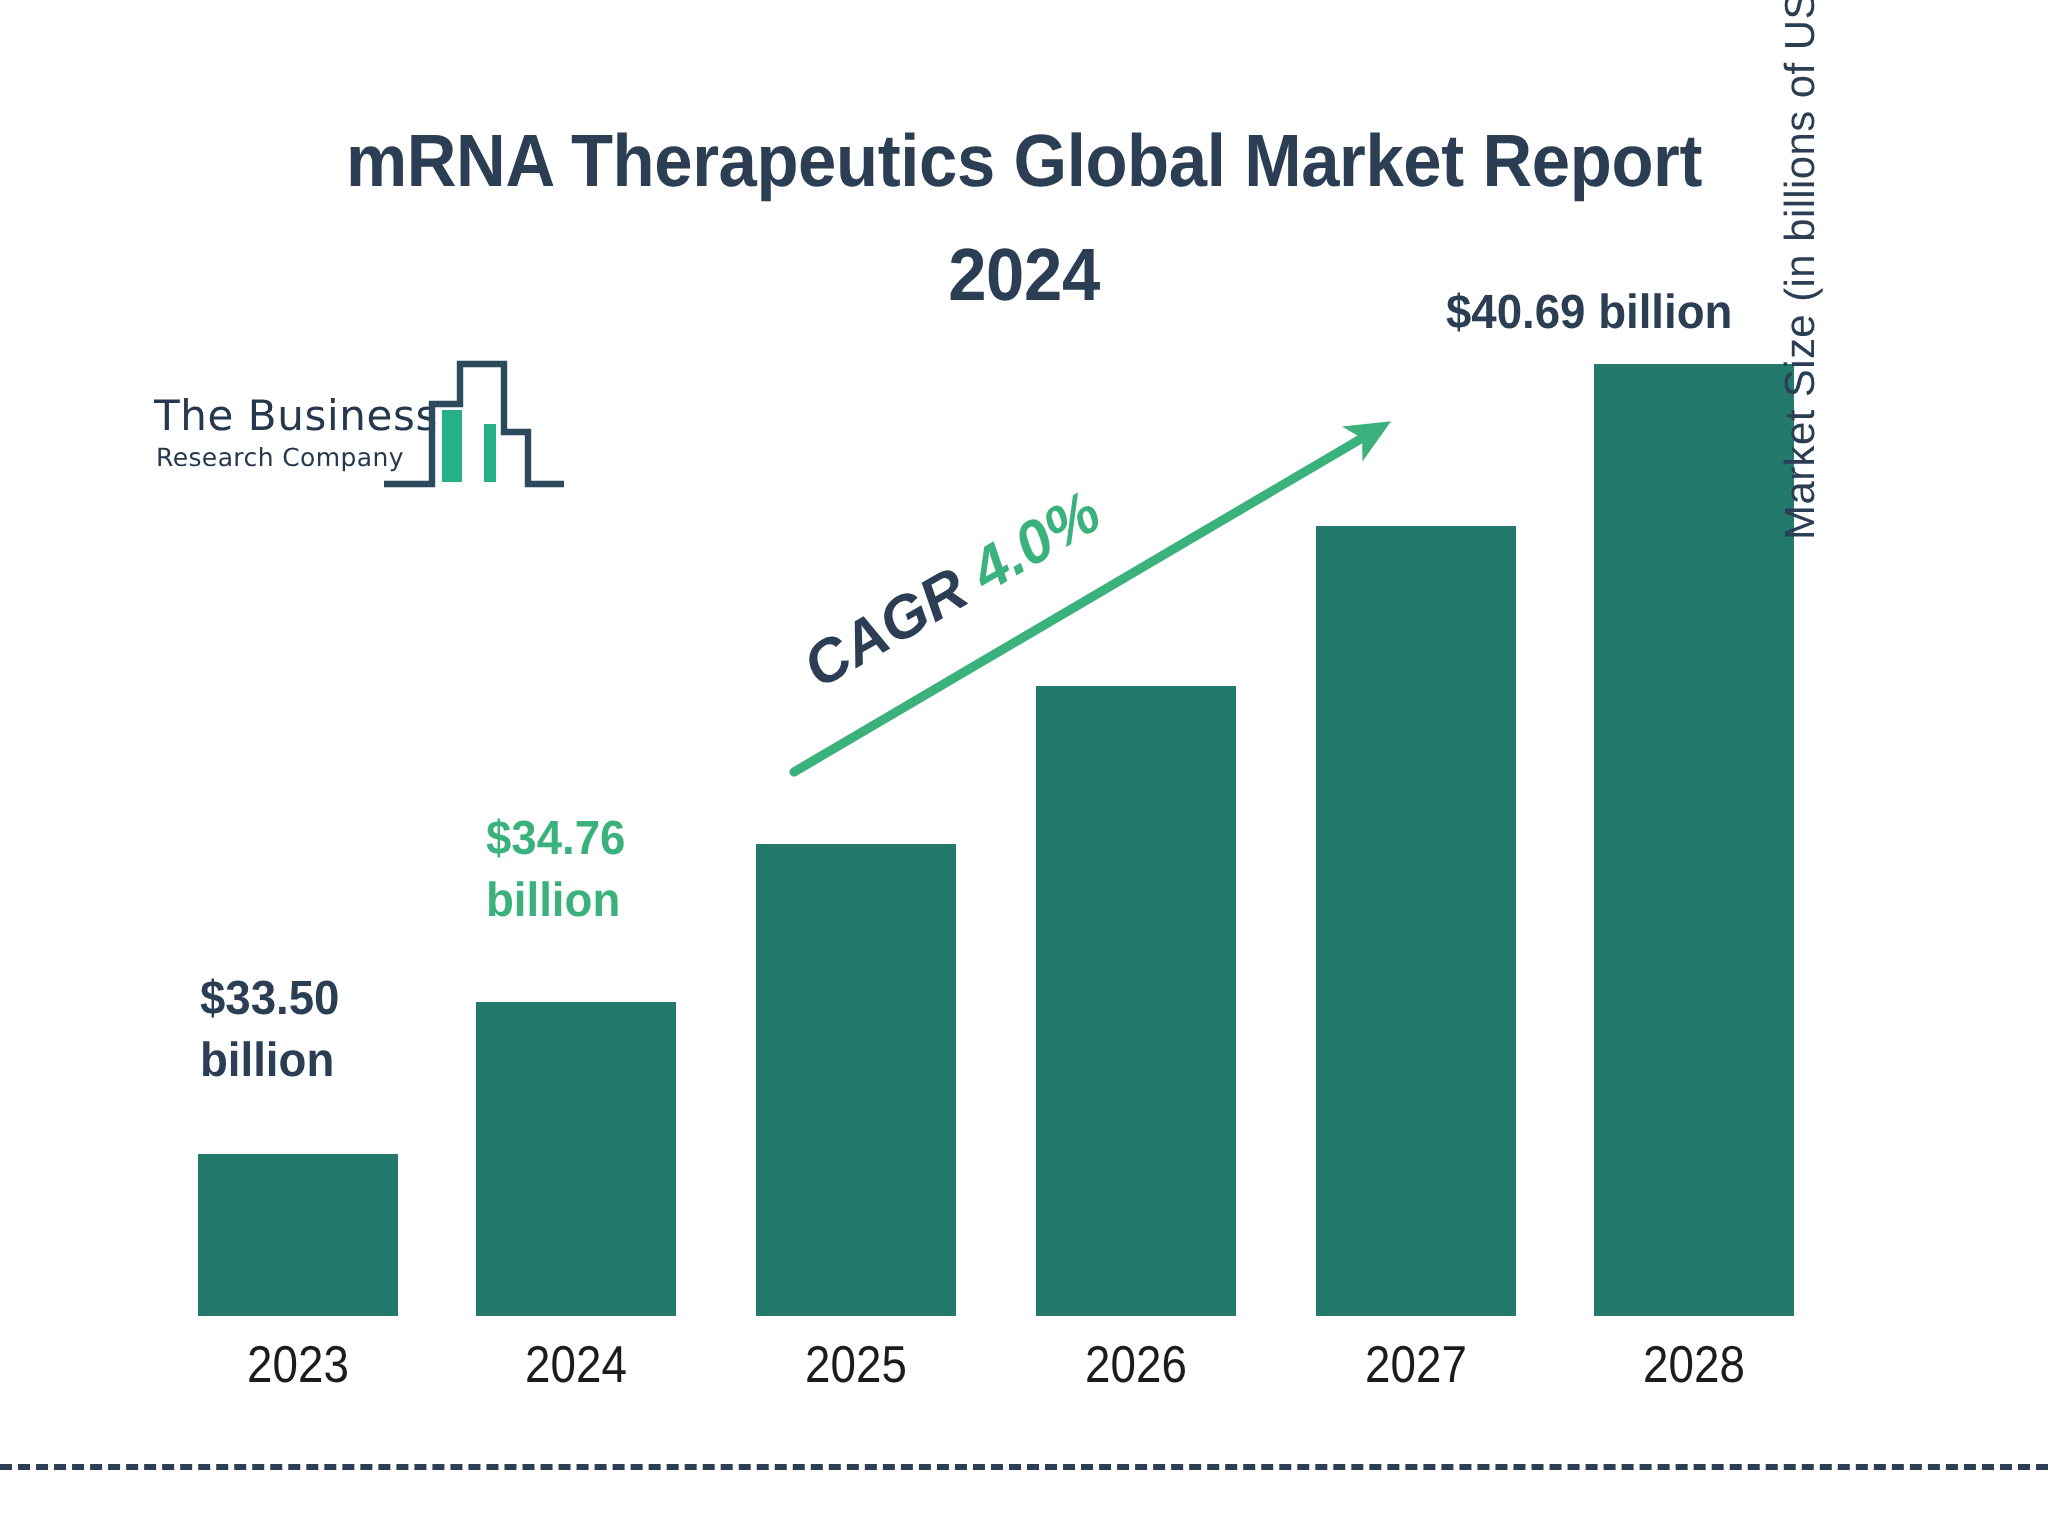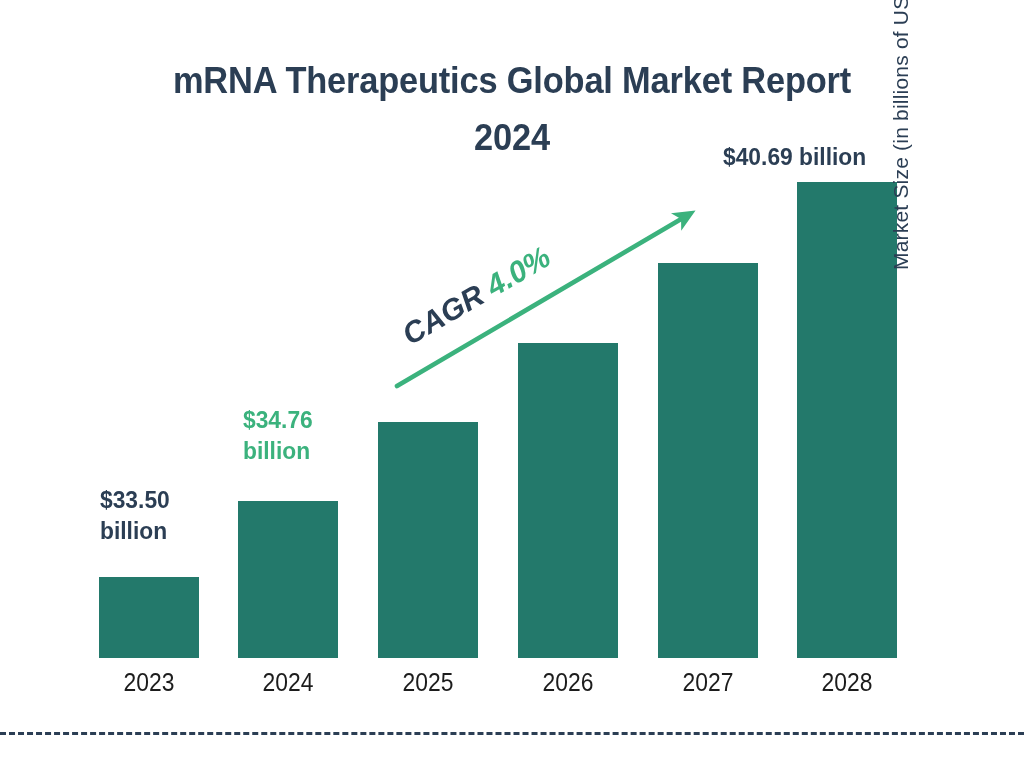--- a/index.html
+++ b/index.html
@@ -157,20 +157,31 @@
   }
 </style>
 </head>
 <body>
 
 <div id="canvas">
 
   <div id="chart-title">mRNA Therapeutics Global Market Report
 2024</div>
 
+  <div id="logo">
+    <div id="logo-text-main">The Business</div>
+    <div id="logo-text-sub">Research Company</div>
+    <svg id="logo-mark" width="94" height="78" viewBox="0 0 94 78">
+
+      <path d="M2 66 L26 66 L26 26 L40 26 L40 6 L62 6 L62 40 L74 40 L74 66 L92 66" fill="none" stroke="#2b4a5c" stroke-width="3.2" stroke-linejoin="miter" stroke-linecap="butt"></path>
+
+      <rect x="31" y="29" width="10" height="36" fill="#25b08a"></rect>
+      <rect x="52" y="36" width="6" height="29" fill="#25b08a"></rect>
+    </svg>
+  </div>
 
   <div class="bar" style="left:99px; top:577px; width:100px; height:81px;"></div>
   <div class="bar" style="left:238px; top:501px; width:100px; height:157px;"></div>
   <div class="bar" style="left:378px; top:422px; width:100px; height:236px;"></div>
   <div class="bar" style="left:518px; top:343px; width:100px; height:315px;"></div>
   <div class="bar" style="left:658px; top:263px; width:100px; height:395px;"></div>
   <div class="bar" style="left:797px; top:182px; width:100px; height:476px;"></div>
 
   <div class="vlabel navy" style="left:100px; top:485px; width:130px;">$33.50
 billion</div>

